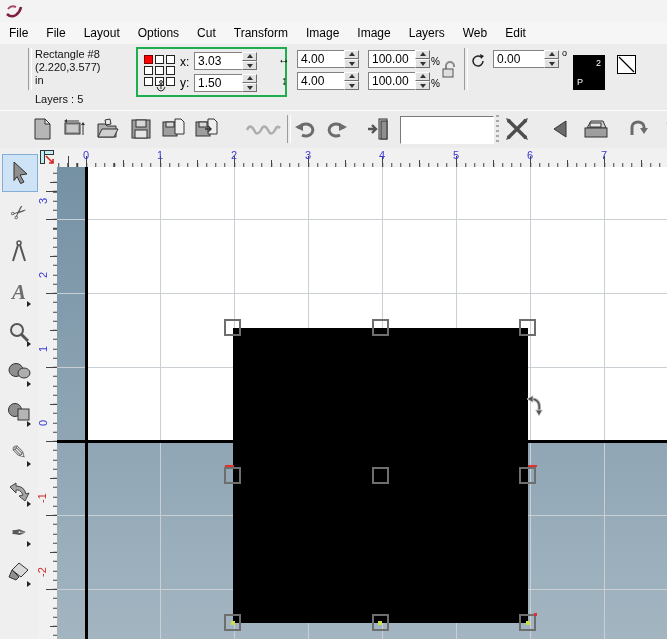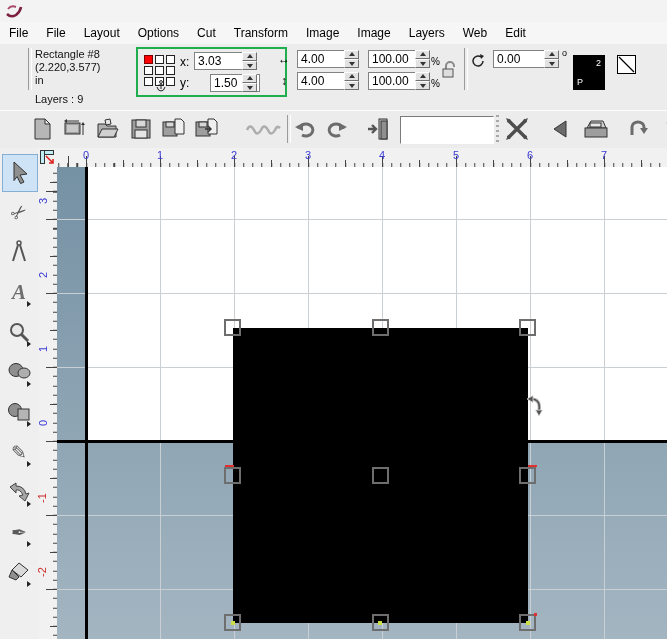--- a/index.html
+++ b/index.html
@@ -83,21 +83,21 @@
   <span class="mitem">Web</span>
   <span class="mitem">Edit</span>
 </div>
 
 <div id="propbar">
   <div class="vsep" style="left:28px;top:4px;height:42px;"></div>
 
   <div class="infoline" style="top:4px;">Rectangle #8</div>
   <div class="infoline" style="top:17px;">(2.220,3.577)</div>
   <div class="infoline" style="top:30px;text-align:center;">in</div>
-  <div class="infoline" style="top:49px;">Layers : 9</div>
+  <div class="infoline" style="top:49px;">Layers : 5</div>
 
   <div id="greenbox">
 
     <div>
       <div class="anch sel" style="left:6px;top:6px;"></div>
       <div class="anch" style="left:17px;top:6px;"></div>
       <div class="anch" style="left:28px;top:6px;"></div>
       <div class="anch" style="left:6px;top:17px;"></div>
       <div class="anch" style="left:17px;top:17px;"></div>
       <div class="anch" style="left:28px;top:17px;"></div>
@@ -107,21 +107,21 @@
       <svg class="abs" style="left:18px;top:31px;" width="10" height="12" viewBox="0 0 10 12">
         <circle cx="5" cy="2" r="1.4" fill="none" stroke="#222"></circle>
           <line x1="5" y1="3.4" x2="5" y2="9" stroke="#222"></line>
           <line x1="2.5" y1="5" x2="7.5" y2="5" stroke="#222"></line>
           <path d="M1 7 q1 4 4 4 q3 0 4-4" fill="none" stroke="#222"></path>
       </svg>
     </div>
     <span class="small-label" style="left:42px;top:6px;">x:</span>
     <span class="small-label" style="left:42px;top:27px;">y:</span>
     <div class="fld" style="left:56px;top:3px;width:42px;">3.03</div>
-    <div class="fld" style="left:72px;top:25px;width:42px;">1.50</div>
+    <div class="fld" style="left:56px;top:25px;width:42px;">1.50</div>
     <div class="spin" style="left:104px;top:3px;">
         <div class="up"></div>
         <div class="dn"></div>
       </div>
     <div class="spin" style="left:104px;top:25px;">
         <div class="up"></div>
         <div class="dn"></div>
       </div>
   </div>
 

